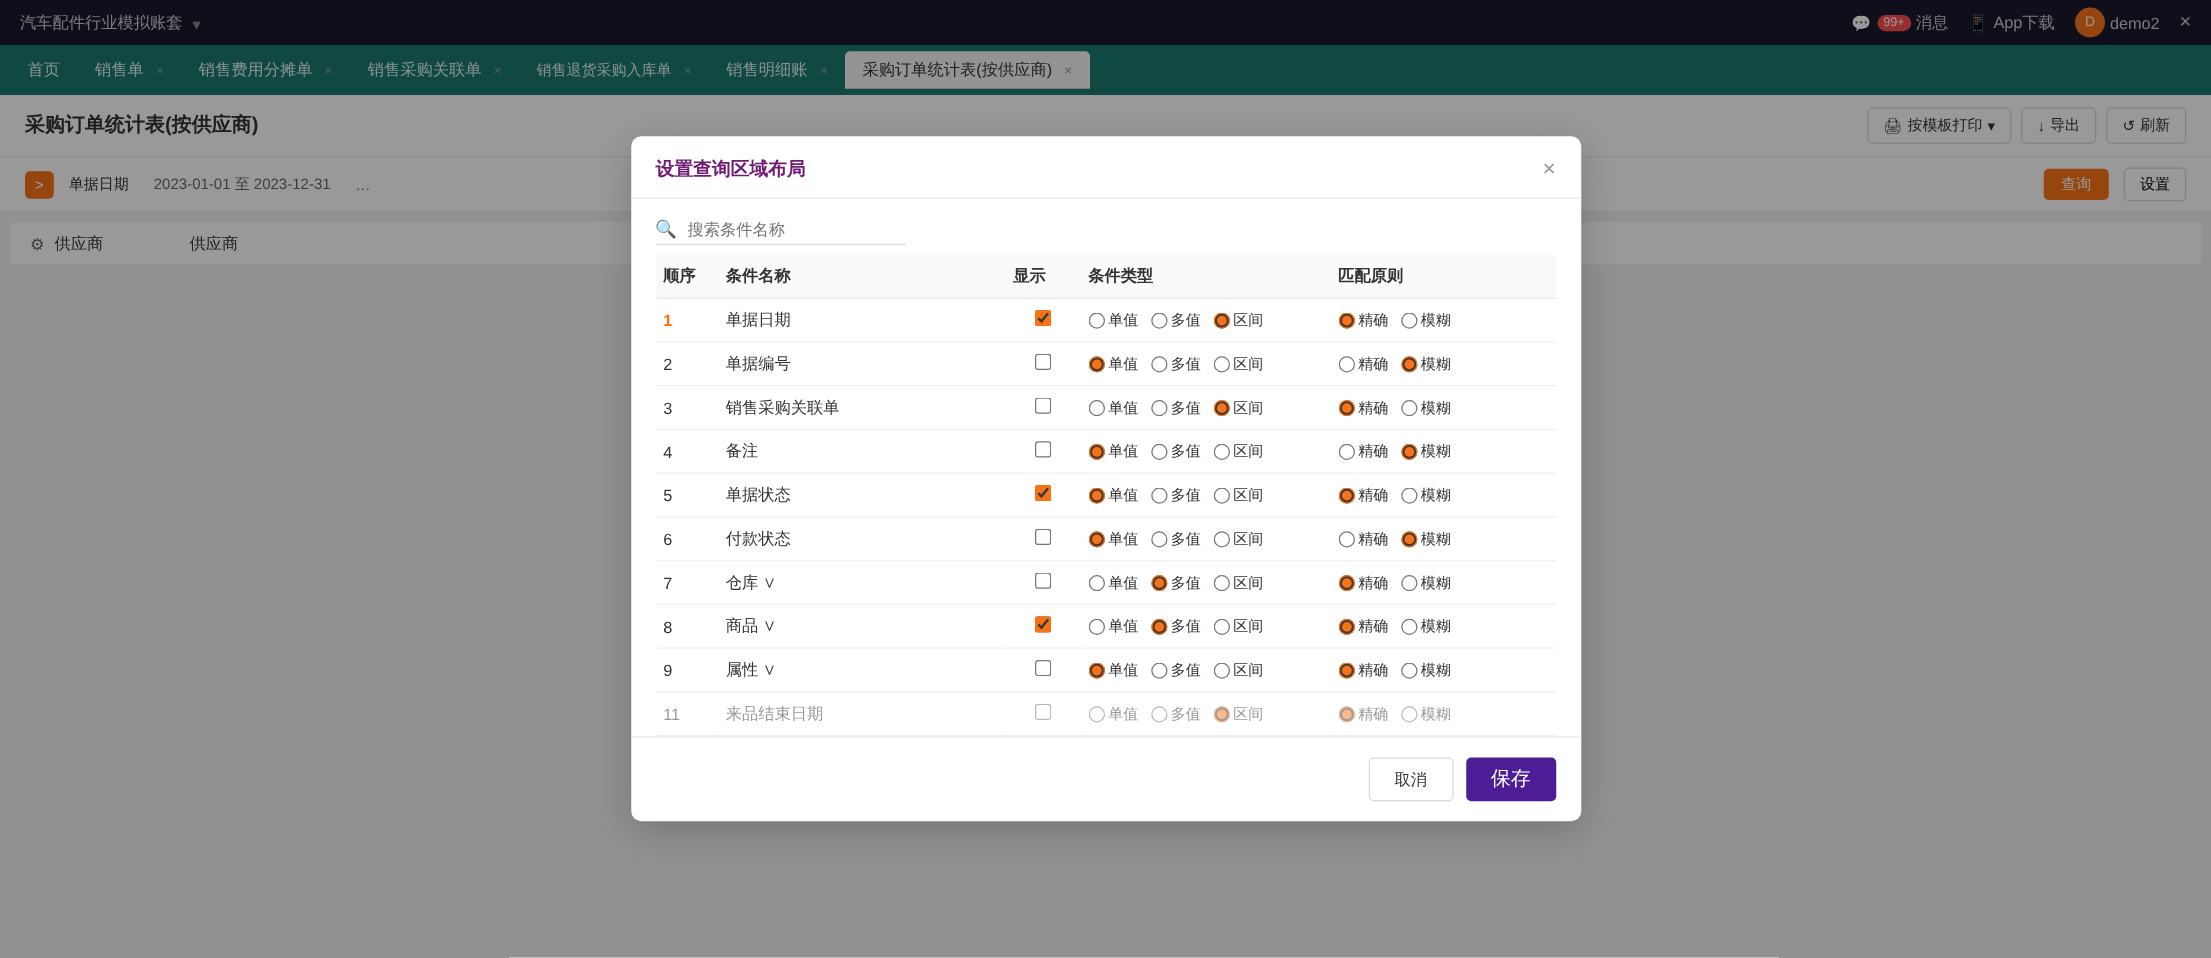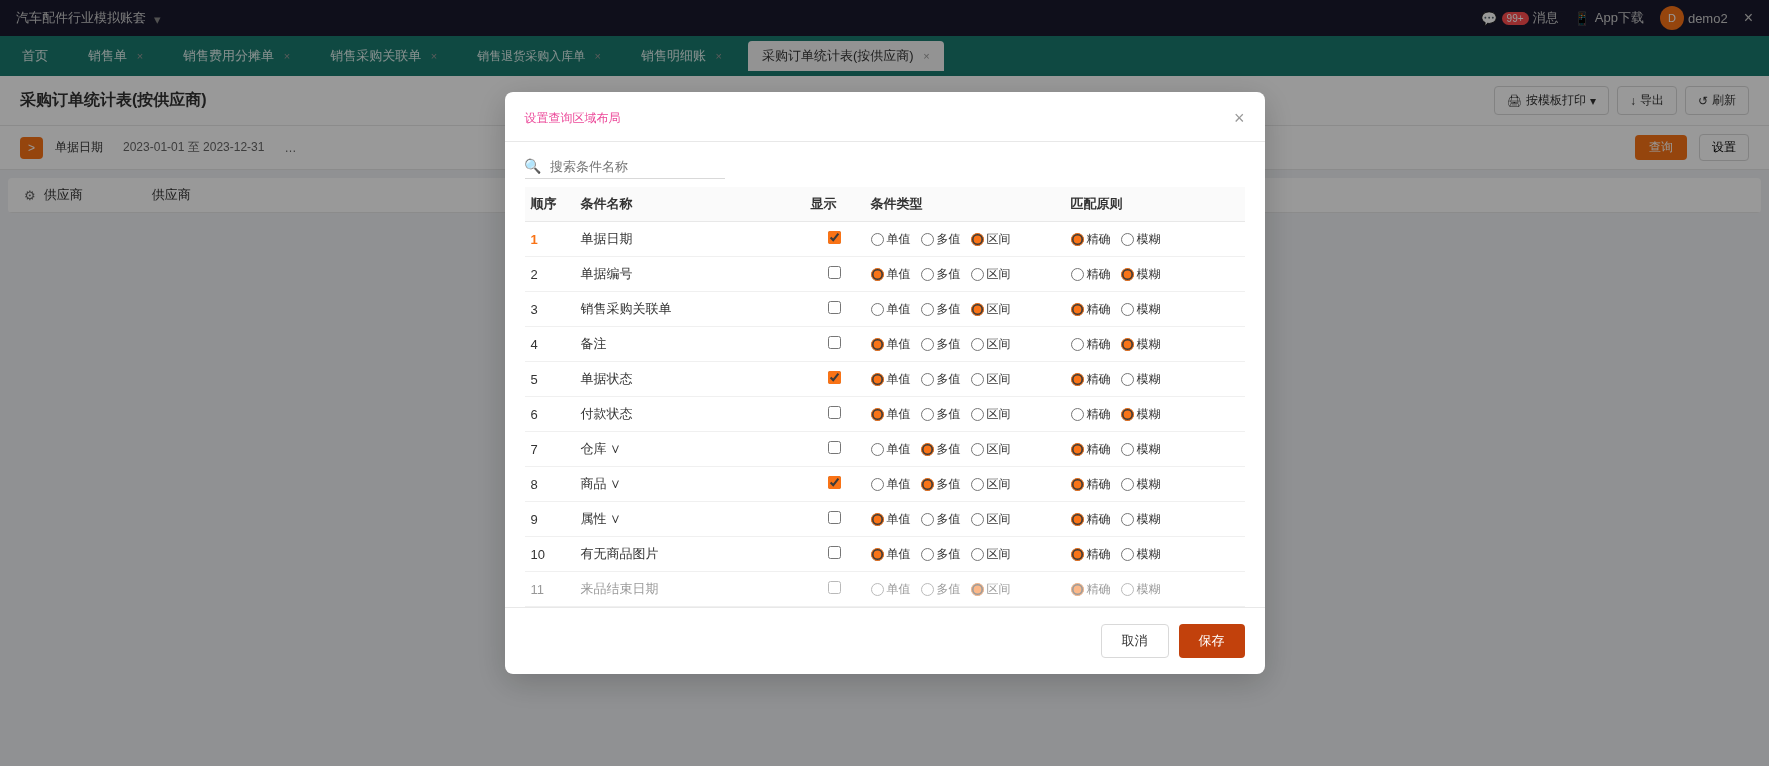--- a/index.html
+++ b/index.html
@@ -22,21 +22,21 @@
     }
     .topbar-close { color: #ccc; cursor: pointer; font-size: 16px; }
 
     
     .mainnav {
       background: #1a7a6e;
       height: 40px;
       display: flex;
       align-items: center;
       padding: 0 8px;
-      gap: 12px;
+      gap: 0;
     }
     .mainnav-tab {
       padding: 6px 14px;
       color: #e0f0ee;
       cursor: pointer;
       border-radius: 4px 4px 0 0;
       font-size: 13px;
       white-space: nowrap;
     }
     .mainnav-tab.active {
@@ -112,21 +112,21 @@
       display: flex;
       flex-direction: column;
     }
     .modal-header {
       padding: 16px 20px 12px;
       display: flex;
       align-items: center;
       justify-content: space-between;
       border-bottom: 1px solid #e8e8e8;
     }
-    .modal-title { font-size: 12px; font-weight: normal; color: #ec4899; }
+    .modal-title { font-size: 15px; font-weight: bold; color: #701a75; }
     .modal-close { cursor: pointer; color: #999; font-size: 18px; }
 
     
     .modal-tabs {
       display: flex;
       padding: 0 20px;
       border-bottom: 1px solid #e8e8e8;
       gap: 24px;
     }
     .modal-tab {
@@ -193,21 +193,21 @@
 
     
     .modal-footer {
       padding: 16px 20px;
       display: flex;
       justify-content: flex-end;
       gap: 10px;
       border-top: 1px solid #e8e8e8;
     }
     .btn-cancel { border: 1px solid #d9d9d9; background: white; padding: 7px 20px; border-radius: 4px; cursor: pointer; font-size: 13px; color: #333; }
-    .btn-save { background: #c2410c; color: white; border: none; padding: 7px 20px; border-radius: 4px; cursor: pointer; font-size: 13px; }
+    .btn-save { background: #4c1d95; color: white; border: none; padding: 7px 20px; border-radius: 4px; cursor: pointer; font-size: 16px; }
 
     
     .modal-table-wrap::-webkit-scrollbar { width: 6px; }
     .modal-table-wrap::-webkit-scrollbar-thumb { background: #d9d9d9; border-radius: 3px; }
 
     .col-order { width: 50px; }
     .col-name { min-width: 120px; }
     .col-display { width: 60px; text-align: center; }
     .col-type { width: 200px; }
     .col-match { width: 180px; }
@@ -470,38 +470,20 @@
                   <label class="radio-item"><input type="radio" name="type_8" value="区间" style="">区间</label>
                 </div>
               </td>
               <td>
                 <div class="radio-group">
                   <label class="radio-item"><input type="radio" name="match_8" value="精确" checked="" style="">精确</label>
                   <label class="radio-item"><input type="radio" name="match_8" value="模糊" style="">模糊</label>
                 </div>
               </td>
             </tr>
-            <tr>
-              <td><span>10</span></td>
-              <td>有无商品图片</td>
-              <td style="text-align: center;"><input type="checkbox" style="accent-color: rgb(249, 115, 22);"></td>
-              <td>
-                <div class="radio-group">
-                  <label class="radio-item"><input type="radio" name="type_9" value="单值" checked="" style="">单值</label>
-                  <label class="radio-item"><input type="radio" name="type_9" value="多值" style="">多值</label>
-                  <label class="radio-item"><input type="radio" name="type_9" value="区间" style="">区间</label>
-                </div>
-              </td>
-              <td>
-                <div class="radio-group">
-                  <label class="radio-item"><input type="radio" name="match_9" value="精确" checked="" style="">精确</label>
-                  <label class="radio-item"><input type="radio" name="match_9" value="模糊" style="">模糊</label>
-                </div>
-              </td>
-            </tr>
             <tr class="partial-row">
               <td><span>11</span></td>
               <td>来品结束日期</td>
               <td style="text-align: center;"><input type="checkbox" style="accent-color: rgb(249, 115, 22);"></td>
               <td>
                 <div class="radio-group">
                   <label class="radio-item"><input type="radio" name="type_10" value="单值" style="">单值</label>
                   <label class="radio-item"><input type="radio" name="type_10" value="多值" style="">多值</label>
                   <label class="radio-item"><input type="radio" name="type_10" value="区间" checked="" style="">区间</label>
                 </div>

